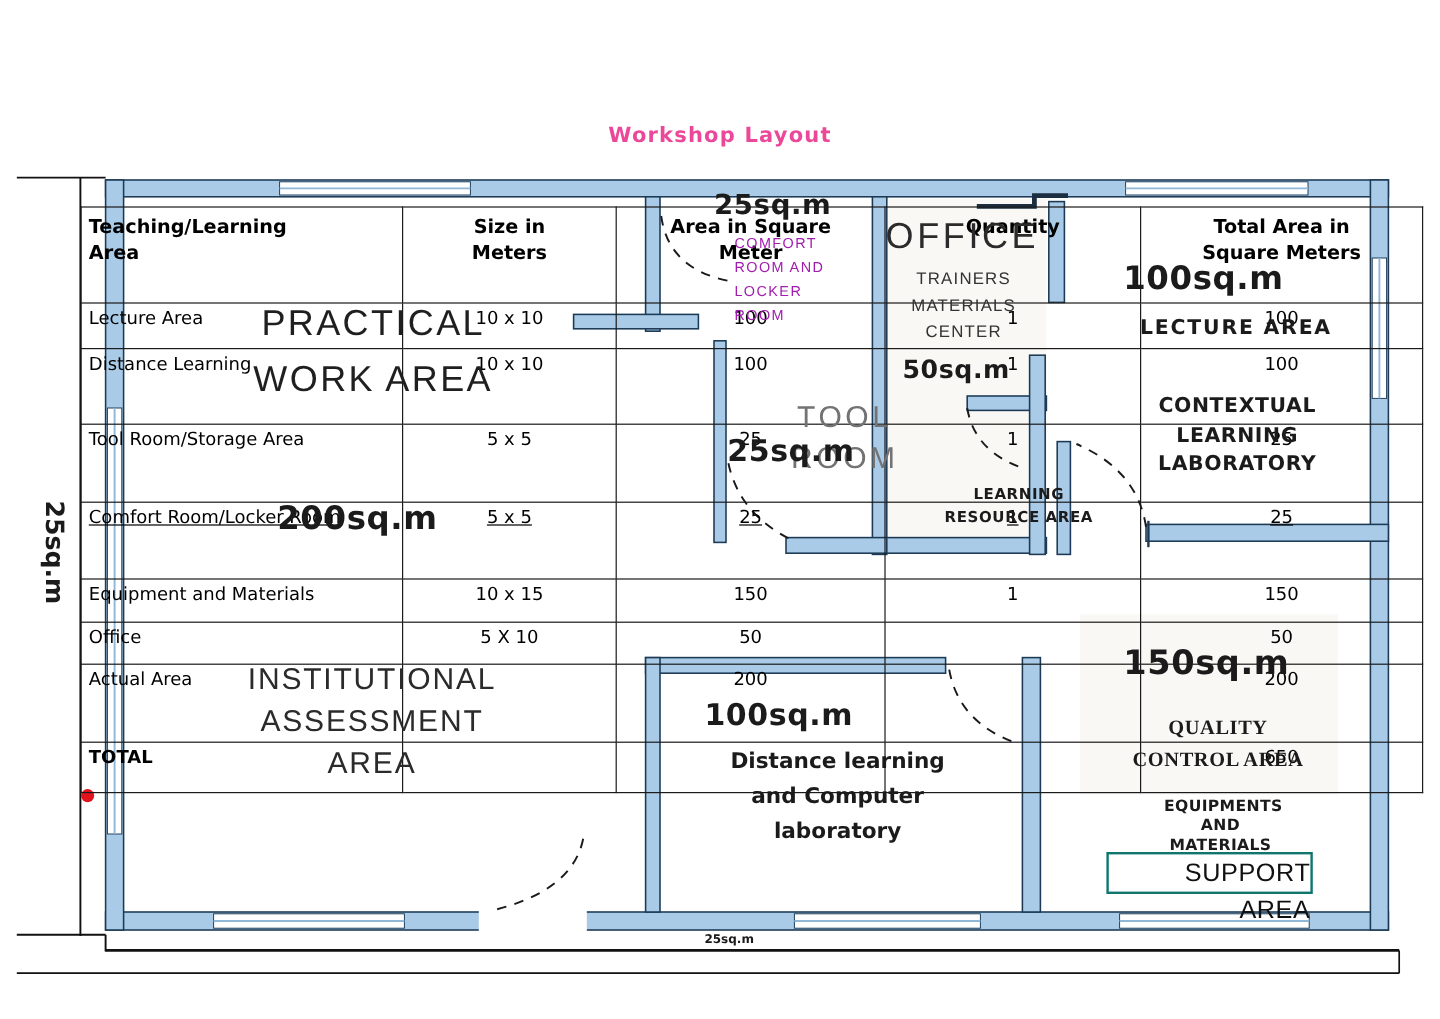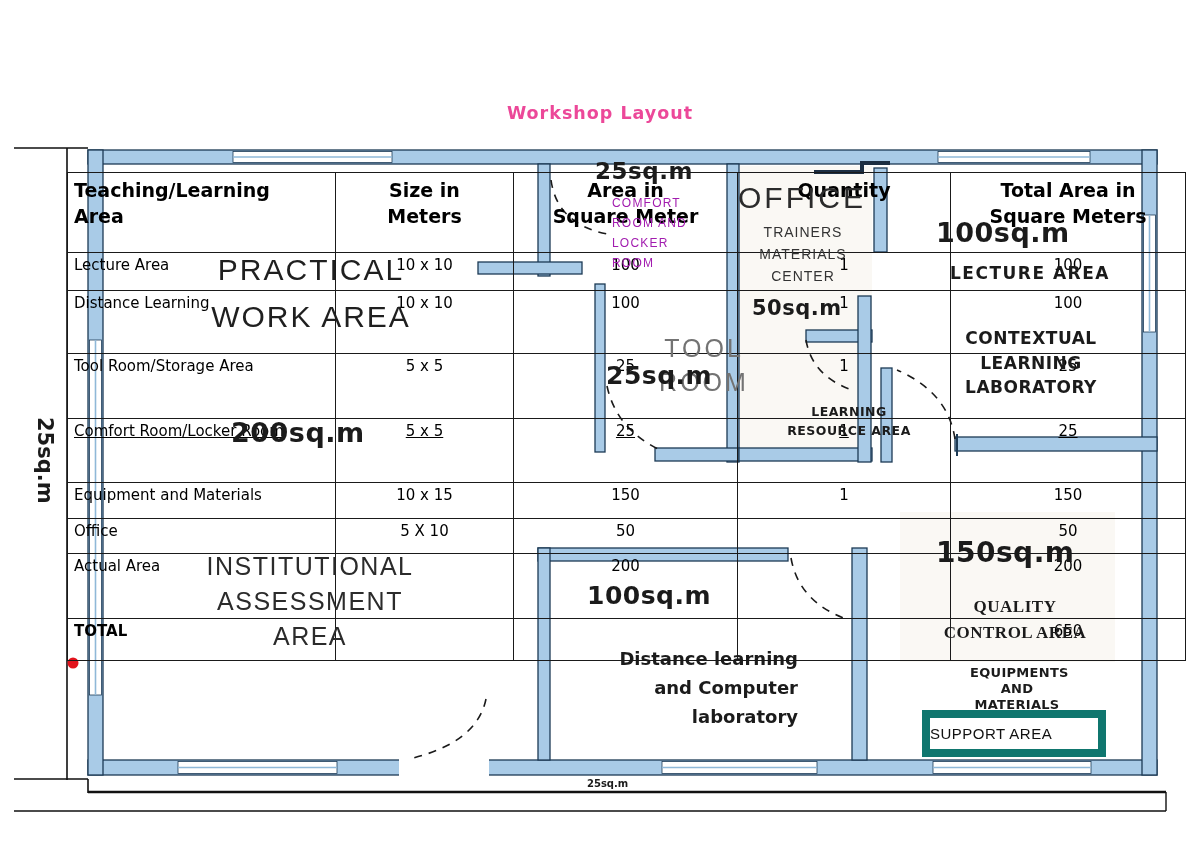--- a/index.html
+++ b/index.html
@@ -8,21 +8,21 @@
 
   
   #plan-svg{position:absolute;left:0;top:0;z-index:1;}
   #spec-table{position:absolute;left:67px;top:172px;z-index:2;border-collapse:collapse;
               table-layout:fixed;width:1118px;background:transparent;}
   .lbl{position:absolute;z-index:3;color:#1b1b1b;font-family:"Liberation Sans","DejaVu Sans",sans-serif;}
 
   
   #spec-table td,#spec-table th{border:1.5px solid #1a1a1a;vertical-align:top;
        padding:3px 6px;font-size:15px;color:#000;background:transparent;overflow:visible;}
-  #spec-table th{font-size:19px;font-weight:bold;line-height:1.35;padding-top:5px;}
+  #spec-table th{font-size:16px;font-weight:bold;line-height:1.35;padding-top:5px;}
   .th-c,.td-c{text-align:center;}
   .td-l{text-align:left;}
   .hsp{display:inline-block;}
   .hsp-1{max-width:210px;text-align:left;}
   .hsp-2{max-width:75px;}
   .hsp-3{max-width:155px;}
   .hsp-5{max-width:165px;}
   tr.hrow{height:80px;} tr.r1{height:38px;} tr.r2{height:63px;} tr.r3{height:65px;}
   tr.r4{height:64px;text-decoration:underline;} tr.r5{height:36px;} tr.r6{height:35px;} tr.r7{height:65px;} tr.r8{height:42px;}
   .cell-total{font-weight:bold;}
@@ -57,28 +57,28 @@
      letter-spacing:0.5px;text-align:center;font-family:"DejaVu Sans",sans-serif;padding-left:42px;}
   #lbl-lecture-sqm{left:936px;top:217px;font-size:27px;}
   #lbl-lecture{left:950px;top:263px;font-size:17px;font-weight:bold;letter-spacing:1.5px;
      font-family:"DejaVu Sans",sans-serif;}
   #lbl-contextual{left:947px;top:326px;width:168px;font-size:17px;font-weight:bold;
      line-height:24.5px;letter-spacing:0.5px;text-align:center;font-family:"DejaVu Sans",sans-serif;}
   #lbl-institutional{left:190px;top:549px;width:240px;font-size:25px;line-height:35px;
      letter-spacing:1.5px;text-align:center;color:#2b2b2b;}
   #lbl-distance-sqm{left:587px;top:581px;font-size:25px;}
   #lbl-distance{left:598px;top:620px;width:200px;font-size:18px;font-weight:bold;line-height:29px;
-     text-align:right;font-family:"DejaVu Sans",sans-serif;margin-top:24px;}
+     text-align:center;font-family:"DejaVu Sans",sans-serif;}
   #lbl-quality-sqm{left:936px;top:536px;font-size:28px;}
   #lbl-quality{left:939px;top:594px;width:152px;font-size:17px;font-weight:bold;line-height:26px;
      letter-spacing:0.5px;text-align:center;font-family:Liberation Serif, serif;}
   #lbl-equip{left:970px;top:665px;width:94px;font-size:13px;font-weight:bold;line-height:16px;
      letter-spacing:0.3px;text-align:center;font-family:"DejaVu Sans",sans-serif;}
-  #support-box{left:922px;top:710px;width:168px;height:31px;border:8px solid #0f766e;
-     background:#fff;font-size:15px;letter-spacing:0.5px;text-align:left;line-height:31px;color:#111;}
+  #support-box{left:922px;top:710px;width:168px;height:31px;border:2px solid #0f766e;
+     background:#fff;font-size:21px;letter-spacing:0.5px;text-align:right;line-height:31px;color:#111;}
   #dim-left{left:57px;top:417px;font-size:21px;transform:rotate(90deg);transform-origin:0 0;
      font-family:"DejaVu Sans",sans-serif;font-weight:bold;}
   #dim-bottom{left:587px;top:778px;font-size:10px;font-family:"DejaVu Sans",sans-serif;font-weight:bold;}
 </style>
 </head>
 <body>
 
 <div id="stage">
 
   <svg id="plan-svg" width="1200" height="849" viewBox="0 0 1200 849">

